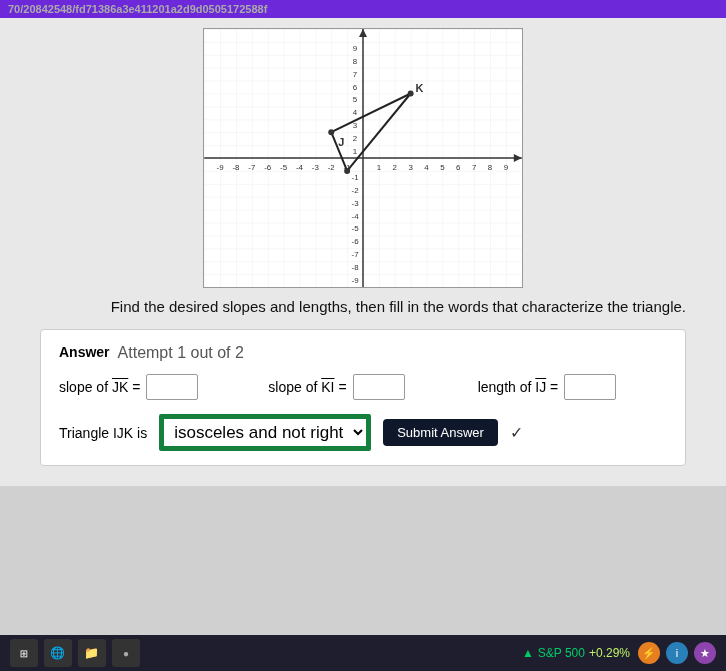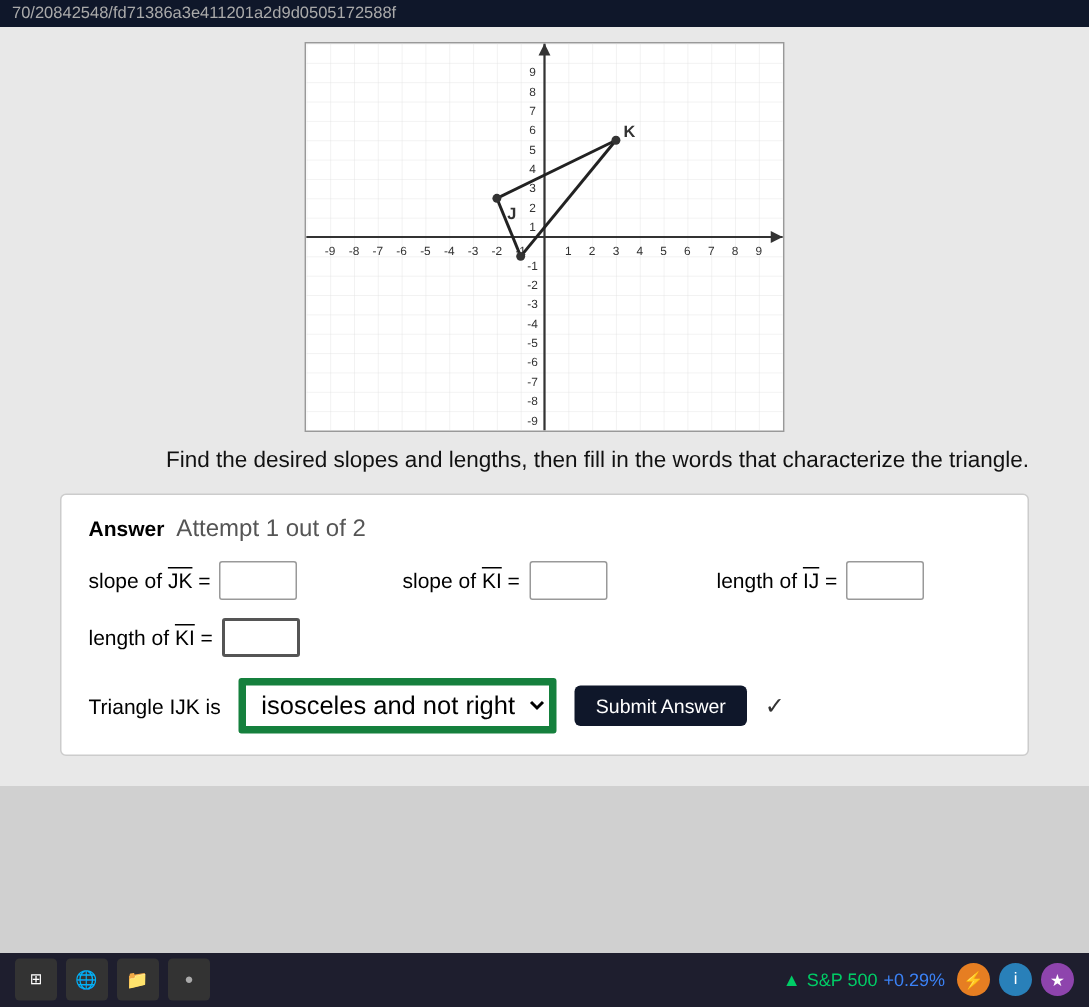--- a/index.html
+++ b/index.html
@@ -6,26 +6,27 @@
     body {
       font-family: Arial, sans-serif;
       background: #d0d0d0;
       width: 726px;
       min-height: 671px;
       overflow: hidden;
       position: relative;
     }
 
     .top-bar {
-      background: #0f172a;
+      background: #6d28d9;
       color: #aaa;
       font-size: 11px;
       padding: 3px 8px;
       white-space: nowrap;
       overflow: hidden;
+      font-weight: bold;
     }
 
     .main-content {
       background: #e8e8e8;
       padding: 10px 40px 10px 40px;
     }
 
     .graph-container {
       display: flex;
       justify-content: center;
@@ -309,24 +310,20 @@
       </div>
       <div class="field-row">
         <span class="field-label">slope of <span class="overline">KI</span> =</span>
         <input type="text" class="math-input" value="" style="">
       </div>
 
       <div class="field-row">
         <span class="field-label">length of <span class="overline">IJ</span> =</span>
         <input type="text" class="math-input" value="" style="">
       </div>
-      <div class="field-row">
-        <span class="field-label">length of <span class="overline">KI</span> =</span>
-        <input type="text" class="math-input" value="" style="border: 2px solid rgb(85, 85, 85);">
-      </div>
     </div>
 
     <div class="bottom-row">
       <span class="triangle-label">Triangle IJK is</span>
       <select class="triangle-select">
         <option>isosceles and not right</option>
         <option>equilateral and right</option>
         <option>scalene and right</option>
         <option>isosceles and right</option>
         <option>scalene and not right</option>
@@ -349,20 +346,20 @@
     <div class="taskbar-item">
       <span style="font-size:12px;">📁</span>
     </div>
     <div class="taskbar-item">
       <span style="color:#aaa;font-size:10px;">●</span>
     </div>
   </div>
   <div class="taskbar-stock">
     <span style="color:#00cc66;">▲</span>
     <span>S&amp;P 500</span>
-    <span style="color:#3b82f6;">+0.29%</span>
+    <span style="color:#bef264;">+0.29%</span>
   </div>
   <div class="taskbar-icons">
     <div class="taskbar-icon-circle icon-orange">⚡</div>
     <div class="taskbar-icon-circle icon-blue">i</div>
     <div class="taskbar-icon-circle icon-purple">★</div>
   </div>
 </div>
 
 </body></html>

